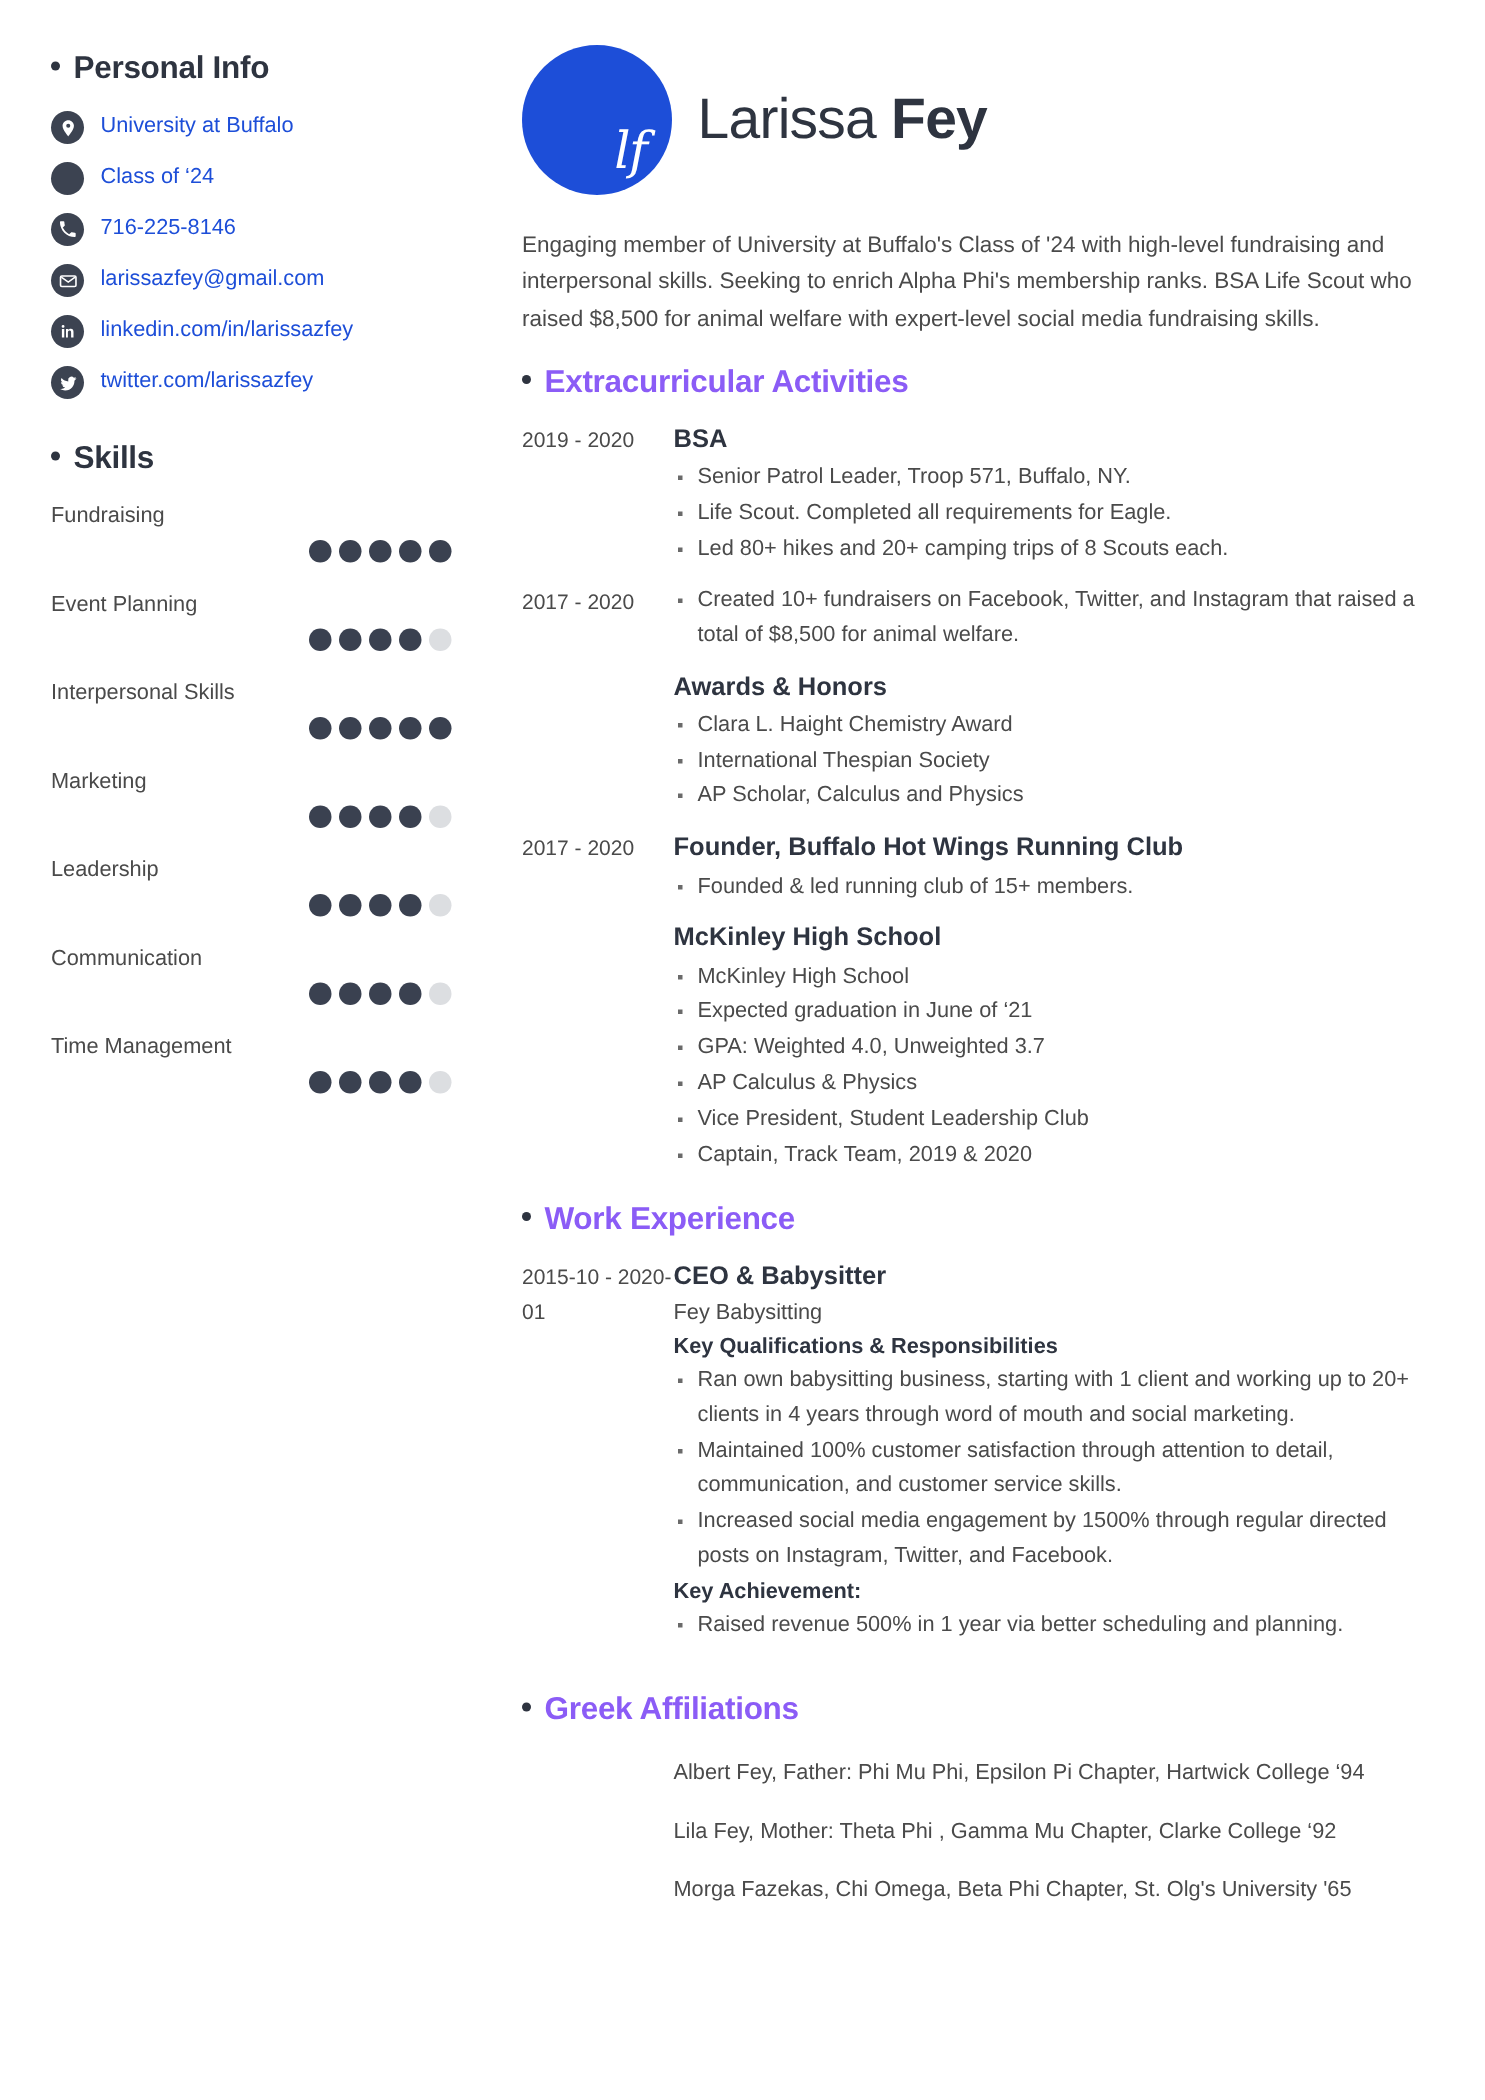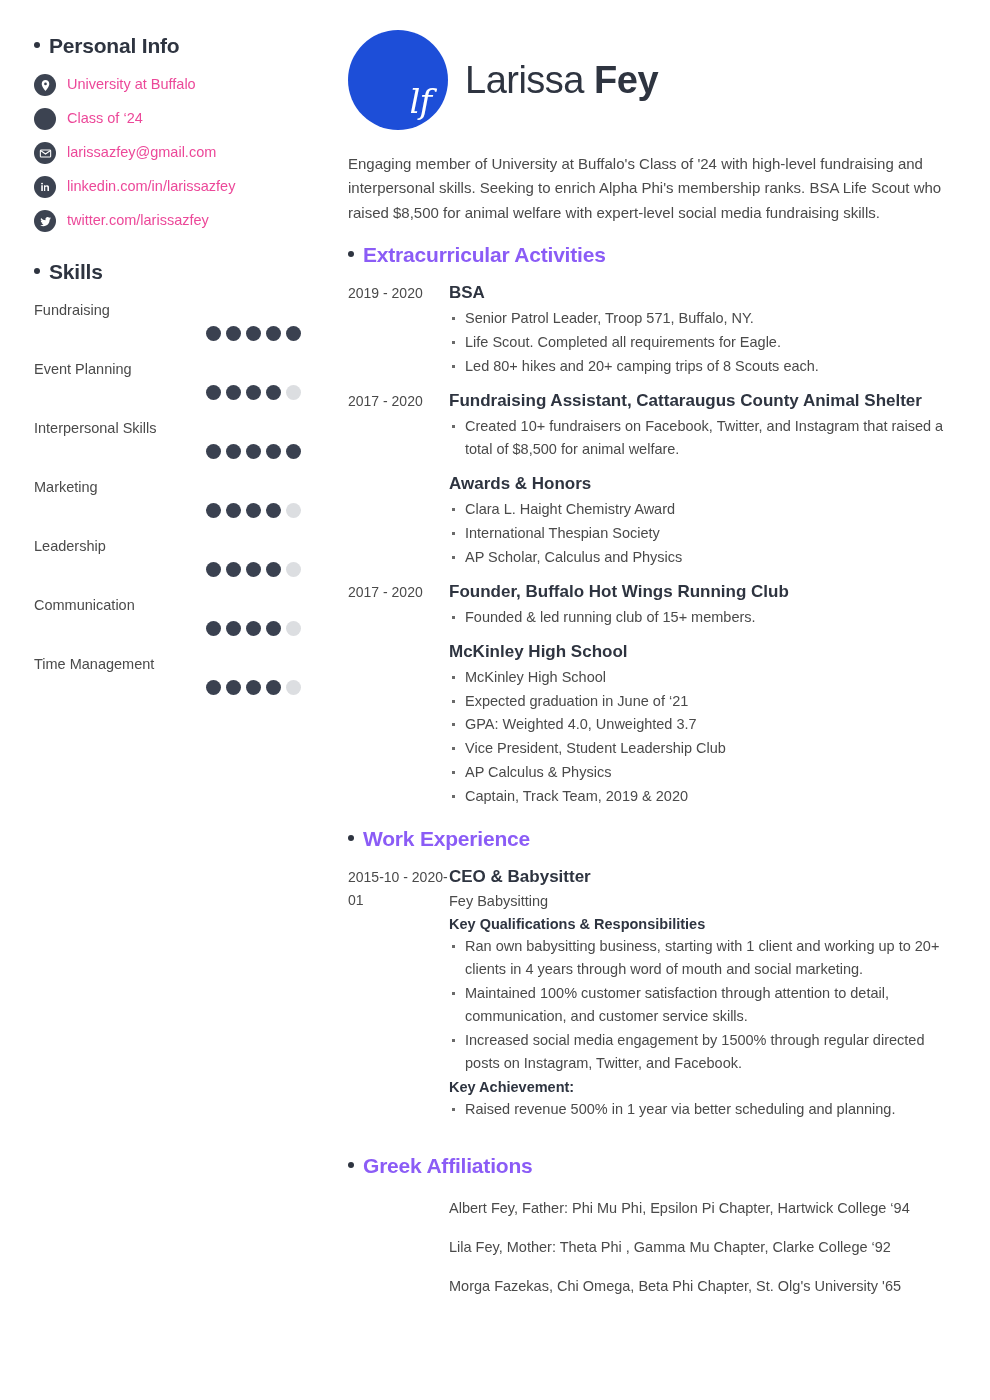--- a/index.html
+++ b/index.html
@@ -57,21 +57,21 @@
     background: #3c4351;
     flex: none;
     margin-right: 11px;
     display: flex;
     align-items: center;
     justify-content: center;
   }
   .c-icon svg { display: block; }
   .contact-text {
     font-size: 14.5px;
-    color: #ec4899;
+    color: #1d4ed8;
     line-height: 1.2;
     white-space: nowrap;
   }
 
   
   .skills-head { margin-top: 2px; margin-bottom: 18px; text-align: center; }
 
   .skill-block { margin-bottom: 20px; }
   .skill-name {
     font-size: 14.5px;
@@ -232,20 +232,28 @@
             </svg>
         </span>
         <span class="contact-text">University at Buffalo</span>
       </div>
 
       <div class="contact-row">
         <span class="c-icon"></span>
         <span class="contact-text">Class of ‘24</span>
       </div>
 
+      <div class="contact-row">
+        <span class="c-icon">
+          <svg width="12" height="12" viewBox="0 0 24 24">
+              <path fill="#ffffff" d="M6.6 10.8c1.7 3.3 4.3 5.9 7.6 7.6l2.5-2.5c.3-.3.8-.4 1.2-.3 1.2.4 2.5.6 3.9.6.6 0 1.1.5 1.1 1.1V21c0 .6-.5 1.1-1.1 1.1C10.9 22.1 1.9 13.1 1.9 2c0-.6.5-1.1 1.1-1.1h3.7C7.3.9 7.8 1.4 7.8 2c0 1.3.2 2.6.6 3.9.1.4 0 .8-.3 1.2l-2.5 2.5z"></path>
+            </svg>
+        </span>
+        <span class="contact-text">716-225-8146</span>
+      </div>
 
       <div class="contact-row">
         <span class="c-icon">
           <svg width="13" height="13" viewBox="0 0 24 24">
               <path fill="#ffffff" d="M2 5h20v14H2z" opacity="0"></path>
               <rect x="2.5" y="5.5" width="19" height="13" rx="1.6" fill="none" stroke="#ffffff" stroke-width="2"></rect>
               <path d="M3.5 7l8.5 6 8.5-6" fill="none" stroke="#ffffff" stroke-width="2"></path>
             </svg>
         </span>
         <span class="contact-text">larissazfey@gmail.com</span>
@@ -377,21 +385,20 @@
             <ul class="blist">
               <li>Senior Patrol Leader, Troop 571, Buffalo, NY.</li>
               <li>Life Scout. Completed all requirements for Eagle.</li>
               <li>Led 80+ hikes and 20+ camping trips of 8 Scouts each.</li>
             </ul>
           </div>
         </div>
         <div class="entry">
           <div class="entry-date">2017 - 2020</div>
           <div class="entry-body">
-            <div class="entry-title">Fundraising Assistant, Cattaraugus County Animal Shelter</div>
             <ul class="blist">
               <li>Created 10+ fundraisers on Facebook, Twitter, and Instagram that raised a total of $8,500 for animal welfare.</li>
             </ul>
           </div>
         </div>
         <div class="entry">
           <div class="entry-date"></div>
           <div class="entry-body">
             <div class="entry-title">Awards &amp; Honors</div>
             <ul class="blist">
@@ -414,22 +421,22 @@
 
     <div id="education-container">
         <div class="entry">
           <div class="entry-date"></div>
           <div class="entry-body">
             <div class="entry-title">McKinley High School</div>
             <ul class="blist">
               <li>McKinley High School</li>
               <li>Expected graduation in June of ‘21</li>
               <li>GPA: Weighted 4.0, Unweighted 3.7</li>
+              <li>AP Calculus &amp; Physics</li>
               <li>Vice President, Student Leadership Club</li>
-              <li>AP Calculus &amp; Physics</li>
               <li>Captain, Track Team, 2019 &amp; 2020</li>
             </ul>
           </div>
         </div>
       </div>
 
     <h2 class="main-head" style="margin-top:18px">
       <span class="dot-mark"></span>
       <span>Work Experience</span>
     </h2>

